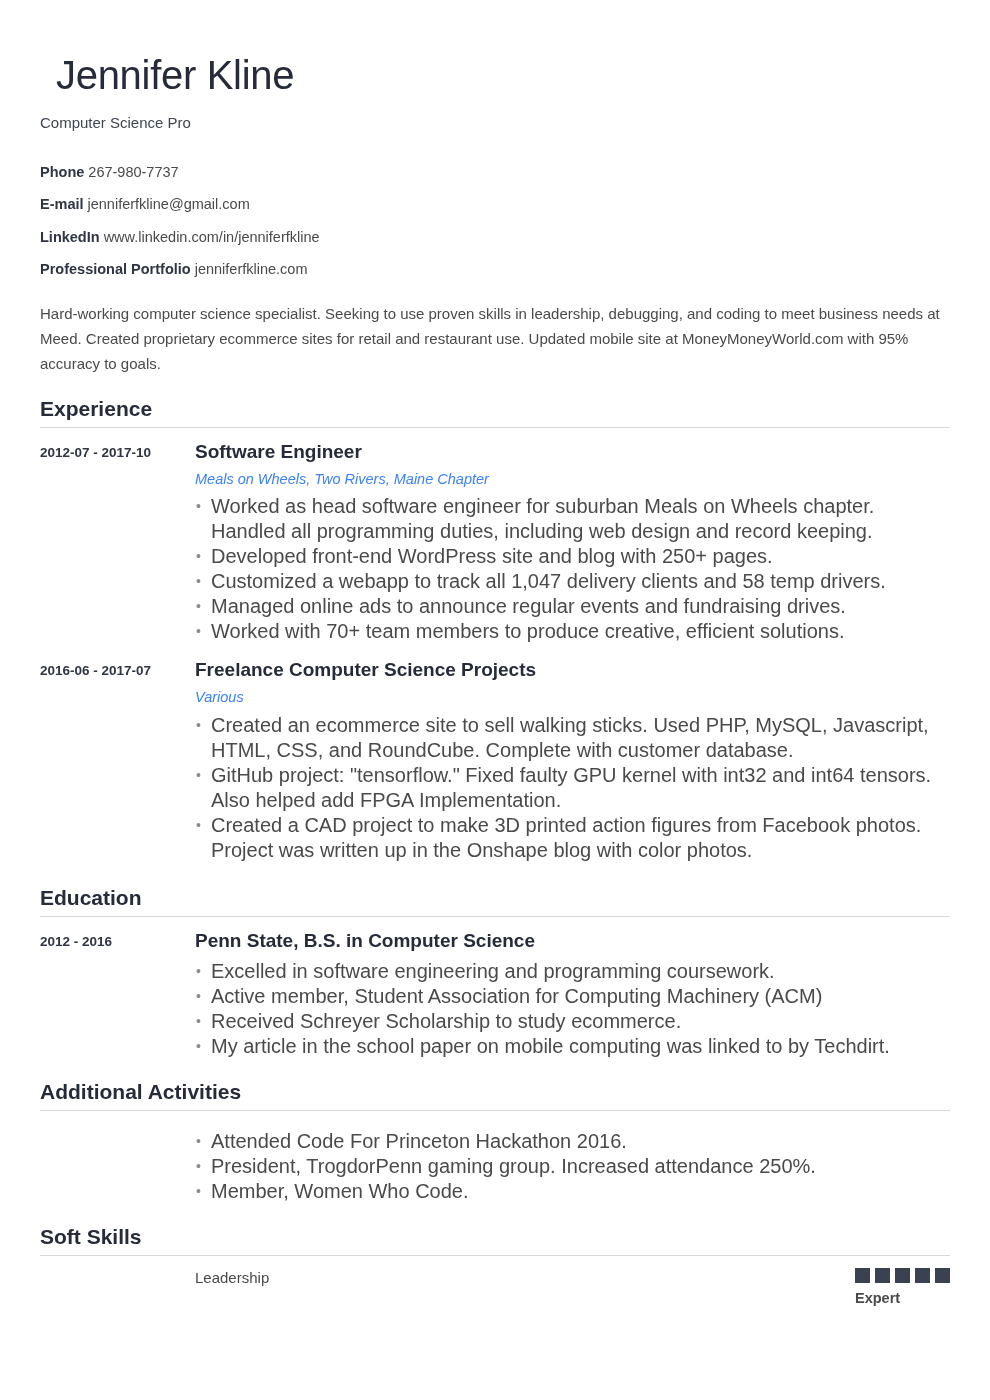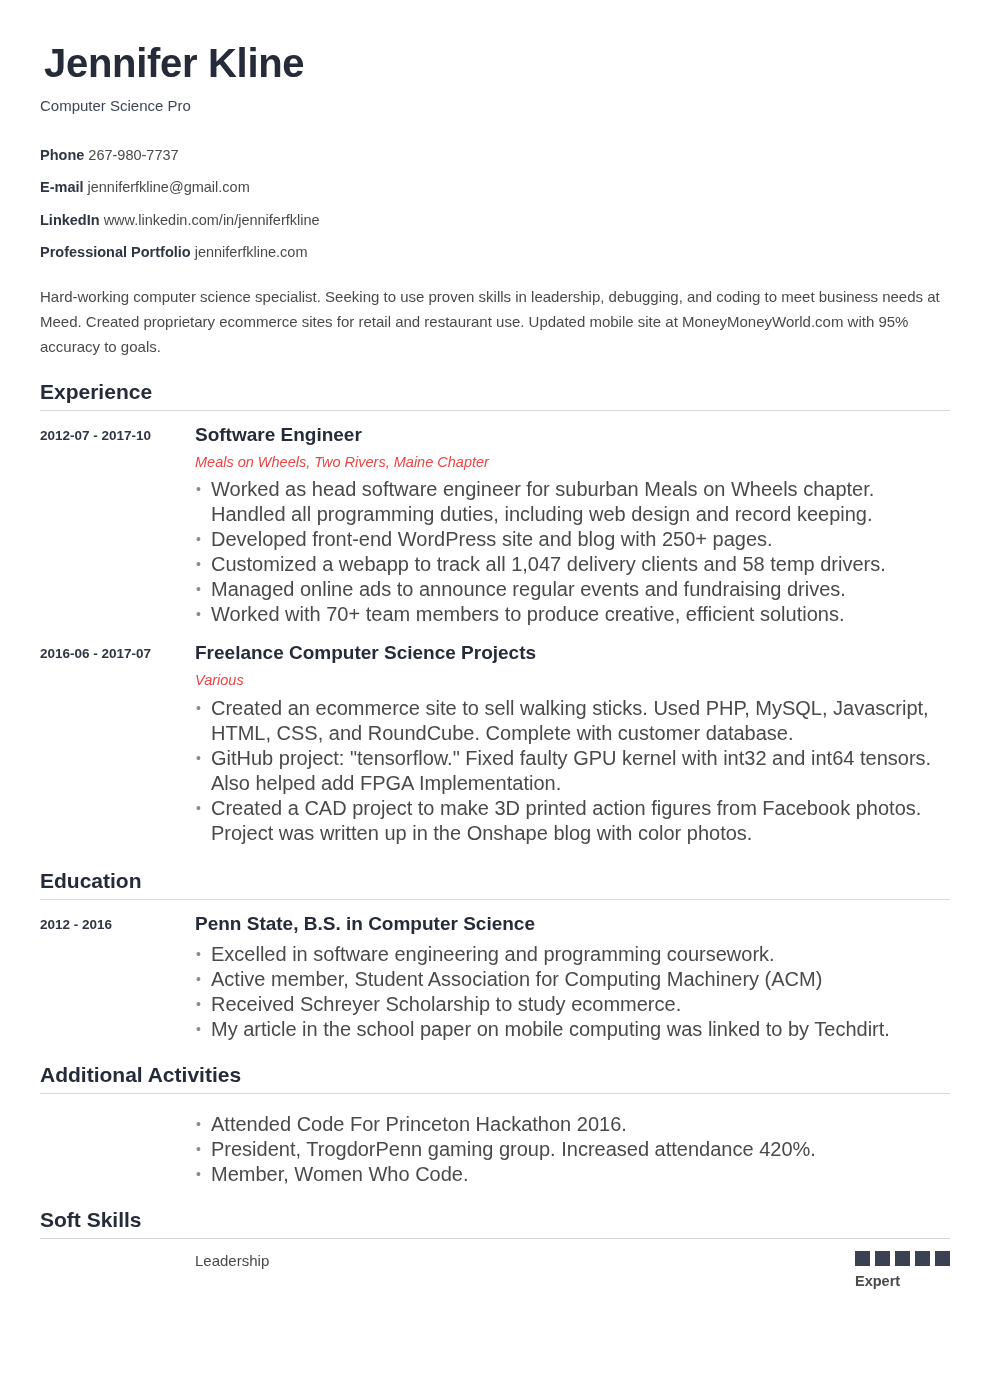--- a/index.html
+++ b/index.html
@@ -23,25 +23,25 @@
     box-sizing: border-box;
     padding: 0 40px;
     position: relative;
   }
 
   
   .header { padding-top: 36px; }
 
   .full-name {
     font-size: 40px;
-    font-weight: bold;
+    font-weight: normal;
     color: #252b38;
     letter-spacing: -0.3px;
     line-height: 1.15;
-    margin: 4px;
+    margin: 16px;
   }
 
   .job-title {
     font-size: 15px;
     font-weight: normal;
     color: #3f4653;
     margin: 11px 0 0 0;
     line-height: 1.2;
   }
 
@@ -112,21 +112,21 @@
   .entry-title {
     font-size: 19px;
     font-weight: bold;
     color: #252b38;
     line-height: 1.25;
     margin: 0;
   }
   .entry-subtitle {
     font-size: 14.5px;
     font-style: italic;
-    color: #ef4444;
+    color: #3b82f6;
     margin-top: 6px;
     line-height: 1.3;
   }
 
   
   ul.bullets {
     list-style: none;
     margin: 6px 0 0 0;
     padding: 0;
   }
@@ -272,21 +272,21 @@
 
   <div class="section" style="margin-top:20px;">
     <div class="section-heading">Additional Activities</div>
     <div class="section-rule"></div>
 
     <div class="entry entry-nodate">
       <div class="entry-date"></div>
       <div class="entry-body">
         <ul class="bullets">
           <li>Attended Code For Princeton Hackathon 2016.</li>
-          <li>President, TrogdorPenn gaming group. Increased attendance 420%.</li>
+          <li>President, TrogdorPenn gaming group. Increased attendance 250%.</li>
           <li>Member, Women Who Code.</li>
         </ul>
       </div>
     </div>
   </div>
 
   <div class="section" style="margin-top:20px;">
     <div class="section-heading">Soft Skills</div>
     <div class="section-rule"></div>
 

